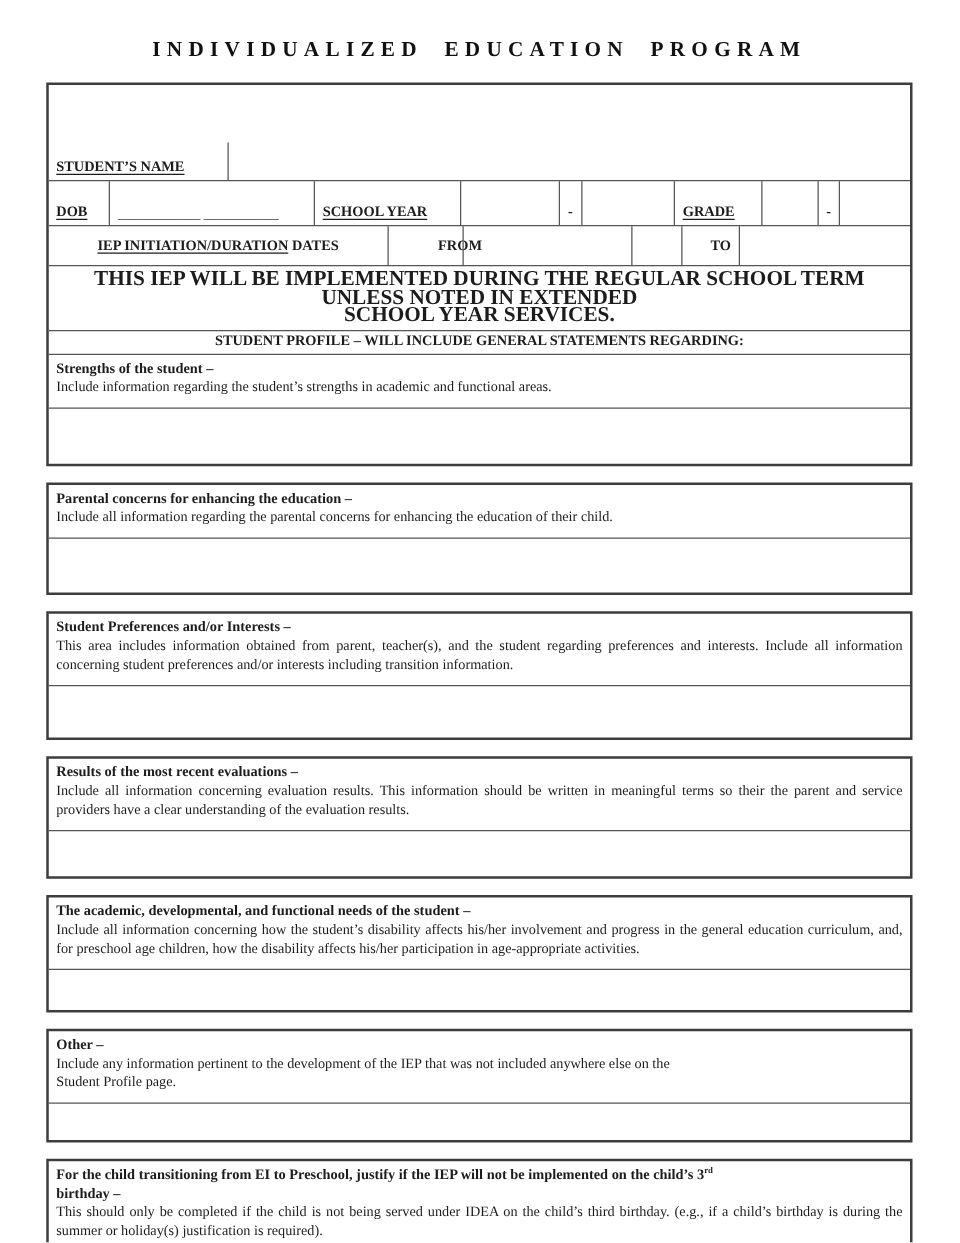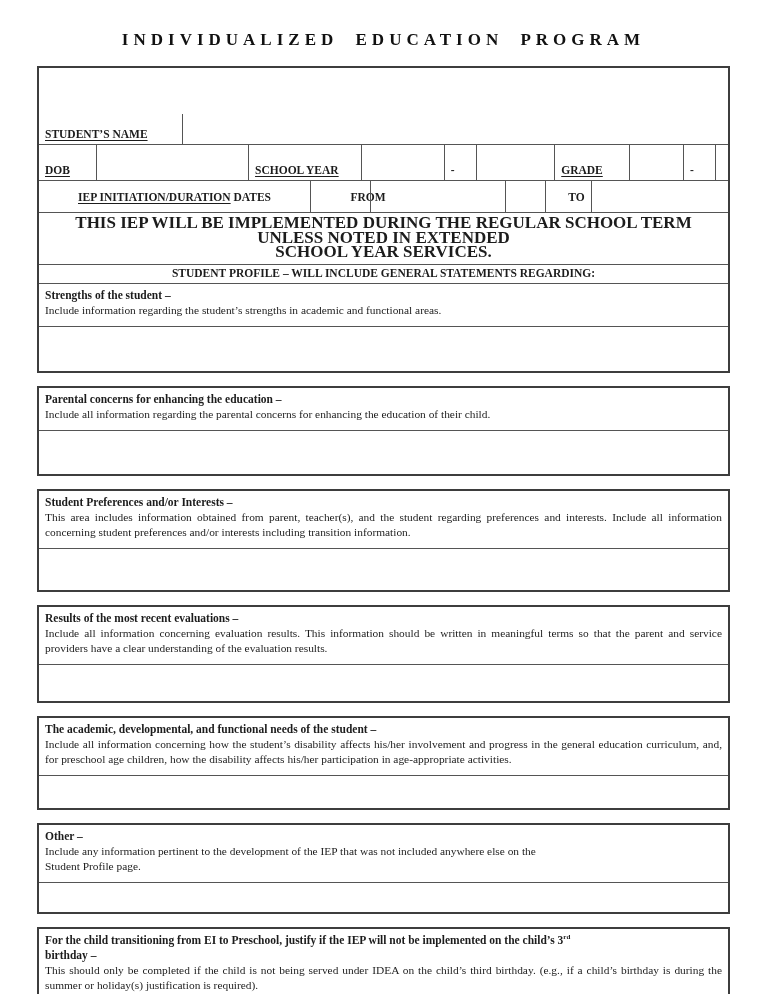--- a/index.html
+++ b/index.html
@@ -17,21 +17,21 @@
   .block > * + *{border-top:1px solid #555;}
   .gap{margin-top:13px;}
   .row{display:flex;align-items:stretch;}
   .cell{box-sizing:border-box;padding:2px 6px;display:flex;min-width:0;}
   .cell + .cell{border-left:1px solid #555;}
   .bottom-align .cell{align-items:flex-end;padding-bottom:4px;}
   .middle-align .cell{align-items:center;padding-left:39px;}
   .lbl{font-size:11.5px;font-weight:bold;white-space:nowrap;}
   .u{text-decoration:underline;text-underline-offset:2px;}
   .row-a{height:30px;margin-top:46px;}
-  .row-b{height:35px;gap:15px;}
+  .row-b{height:35px;}
   .row-c{height:31px;}
   .w-name{width:20.8%;}
   .w-dob{width:7%;}
   .w-dobblank{width:23.8%;}
   .w-sy{width:16.9%;}
   .w-sy1{width:11.5%;}
   .w-sep{width:2.6%;justify-content:center;}
   .w-sy2{width:10.8%;}
   .w-grade{width:10.1%;}
   .w-g1{width:6.5%;}
@@ -141,21 +141,21 @@
     <div class="sec-header">
       <div class="sec-title">Student Preferences and/or Interests –</div>
       <div class="sec-desc just">This area includes information obtained from parent, teacher(s), and the student regarding preferences and interests. Include all information concerning student preferences and/or interests including transition information.</div>
     </div>
     <div class="answer" style="height:42px;"></div>
   </div>
 
   <div class="block gap">
     <div class="sec-header">
       <div class="sec-title">Results of the most recent evaluations –</div>
-      <div class="sec-desc just">Include all information concerning evaluation results.  This information should be written in meaningful terms so that the parent and service providers have a clear understanding of the evaluation results.</div>
+      <div class="sec-desc just">Include all information concerning evaluation results.  This information should be written in meaningful terms so their the parent and service providers have a clear understanding of the evaluation results.</div>
     </div>
     <div class="answer" style="height:37px;"></div>
   </div>
 
   <div class="block gap">
     <div class="sec-header">
       <div class="sec-title">The academic, developmental, and functional needs of the student –</div>
       <div class="sec-desc just">Include all information concerning how the student’s disability affects his/her involvement and progress in the general education curriculum, and, for preschool age children, how the disability affects his/her participation in age-appropriate activities.</div>
     </div>
     <div class="answer" style="height:33px;"></div>

